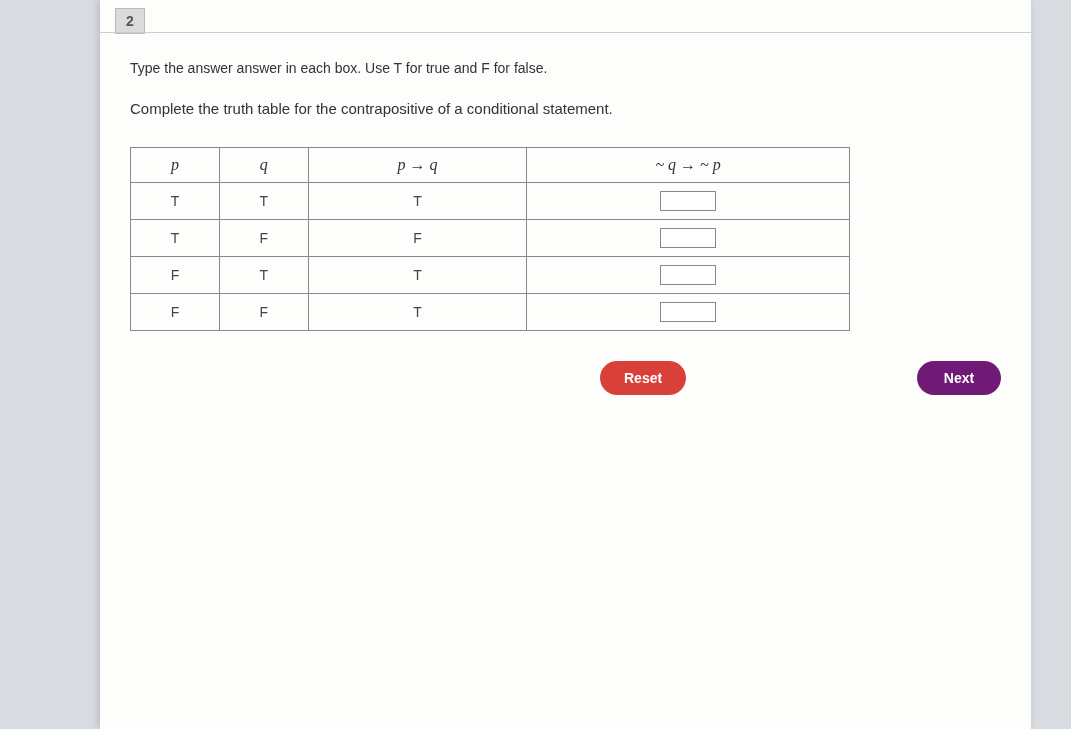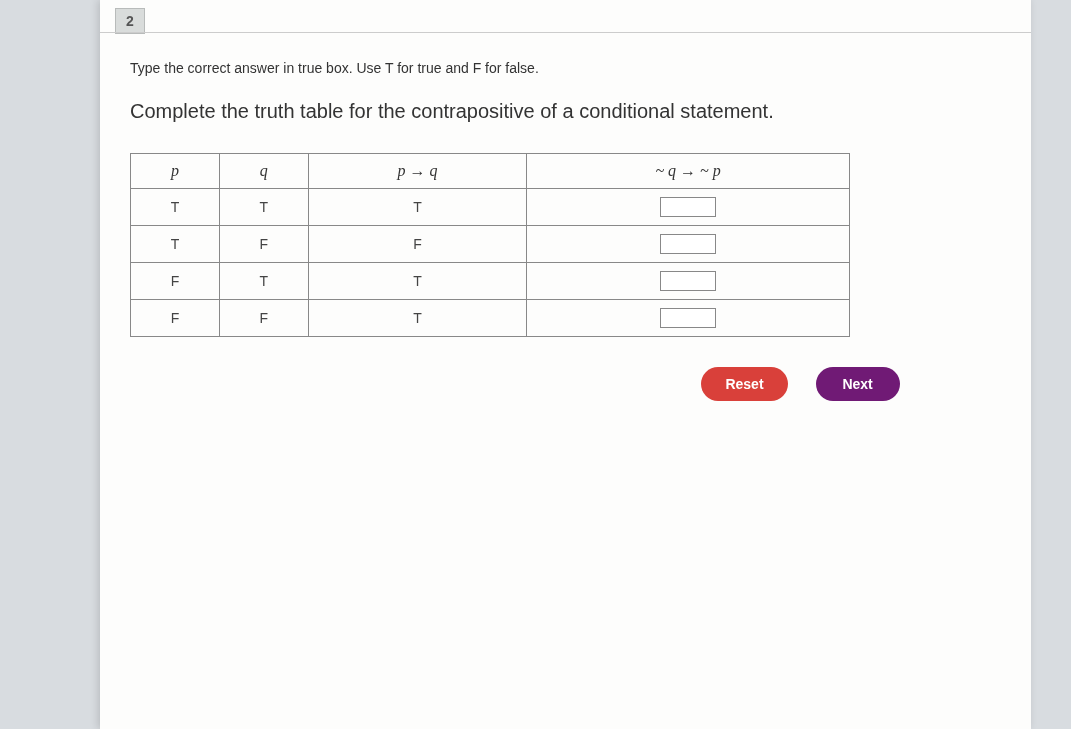--- a/index.html
+++ b/index.html
@@ -43,21 +43,21 @@
     }
     .content {
       padding: 60px 30px 30px 30px;
     }
     .instruction {
       font-size: 14px;
       color: #333;
       margin-bottom: 24px;
     }
     .prompt {
-      font-size: 20px;
+      font-size: 15px;
       color: #333;
       margin-bottom: 30px;
     }
     table.truth-table {
       border-collapse: collapse;
       width: 720px;
       margin-bottom: 30px;
     }
     table.truth-table td, table.truth-table th {
       border: 1px solid #888;
@@ -80,21 +80,21 @@
       height: 20px;
       border: 1px solid #888;
       background: #fff;
       text-align: center;
       font-size: 13px;
       outline: none;
     }
     .button-row {
       display: flex;
       gap: 28px;
-      justify-content: center;
+      justify-content: space-between;
       margin-left: 470px;
     }
     .btn {
       border: none;
       border-radius: 18px;
       padding: 9px 24px;
       font-size: 14px;
       font-weight: bold;
       color: #fff;
       cursor: pointer;
@@ -108,21 +108,21 @@
     }
   </style>
 </head>
 <body>
 
 <div class="page">
   <div class="question-number">2</div>
   <div class="divider"></div>
 
   <div class="content">
-    <p class="instruction">Type the correct answer in true box. Use T for true and F for false.</p>
+    <p class="instruction">Type the answer answer in each box. Use T for true and F for false.</p>
     <p class="prompt">Complete the truth table for the contrapositive of a conditional statement.</p>
 
     <table class="truth-table">
       <tbody>
           <tr>
         <th>p</th>
         <th>q</th>
         <th>p → q</th>
         <th>~ q →  ~ p</th>
       </tr>

